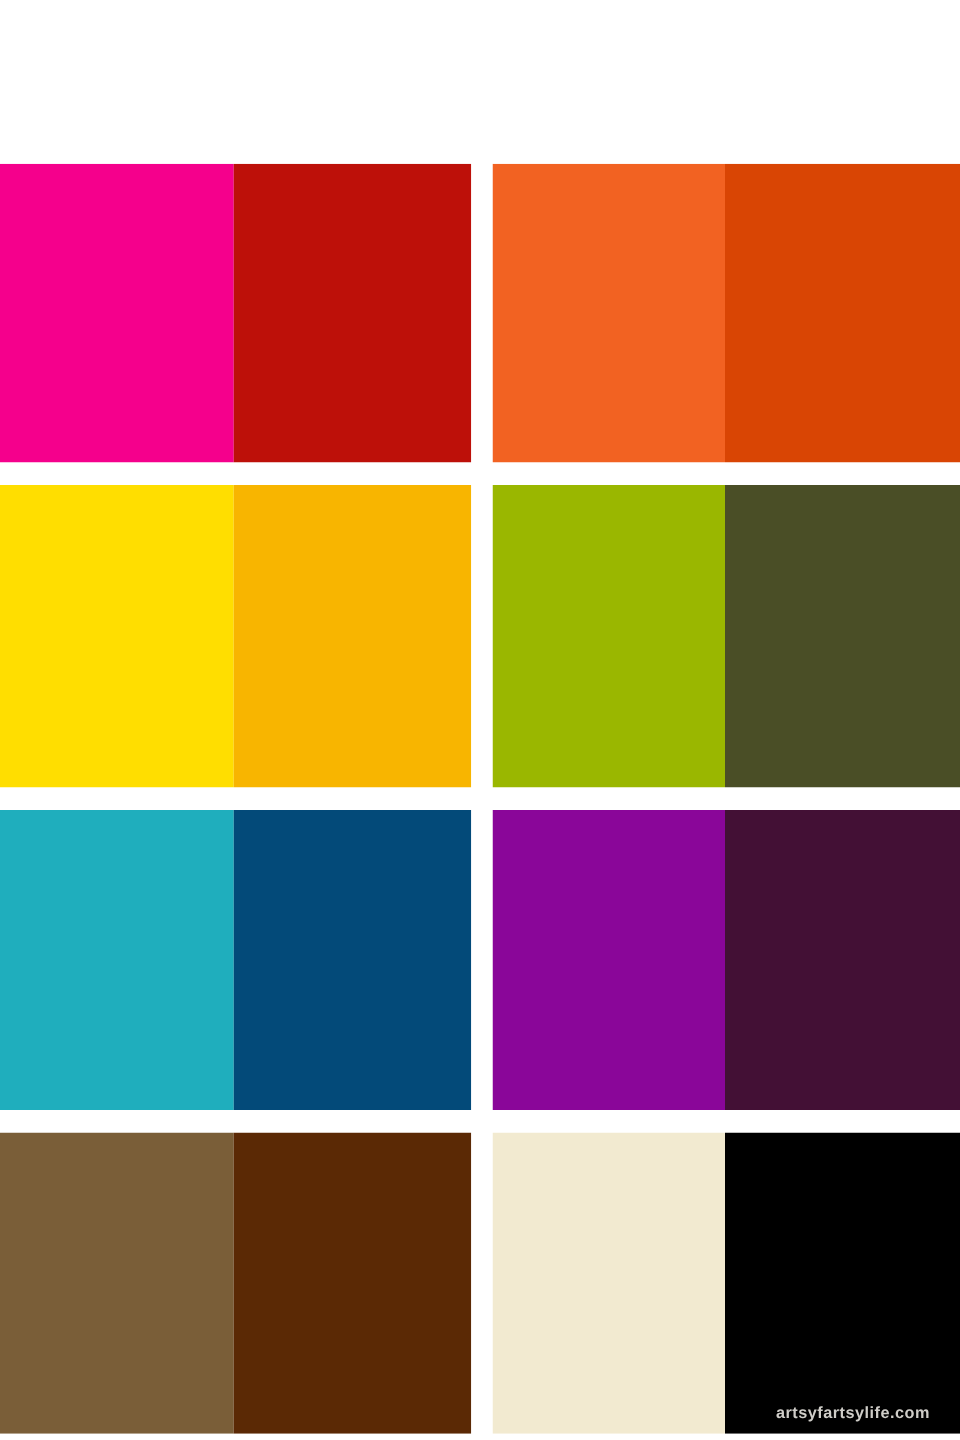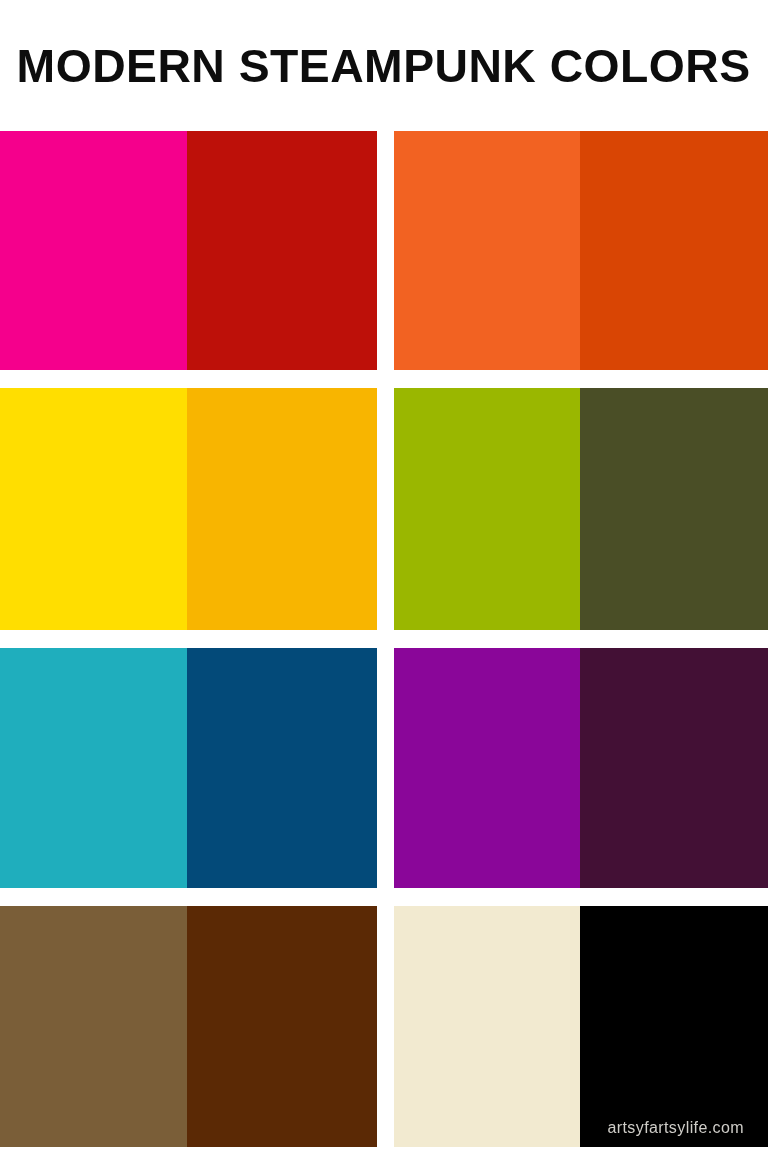--- a/index.html
+++ b/index.html
@@ -76,36 +76,33 @@
   }
   .swatch-half.light { width: 49.6%; }
   .swatch-half.dark  { width: 50.4%; }
 
   
   .watermark {
     position: absolute;
     right: 24px;
     bottom: 15px;
     font-family: "Liberation Sans", sans-serif;
-    font-size: 16px;
-    font-weight: 400;
+    font-size: 13px;
+    font-weight: 700;
     letter-spacing: 0.4px;
     color: #cfcdc8;
     white-space: nowrap;
     pointer-events: none;
   }
 </style>
 </head>
 <body style="background: rgb(255, 255, 255);">
 
 <div class="page">
 
-  <div class="title-bar">
-    <h1 class="title" style="color: rgb(13, 13, 13);">MODERN STEAMPUNK COLORS</h1>
-  </div>
 
   <div class="palette-grid">
 
     <div class="swatch-card r1 cL">
       <div class="swatch-half light" style="background-color: rgb(245, 0, 140);"></div>
       <div class="swatch-half dark" style="background-color: rgb(189, 16, 9);"></div>
     </div>
 
     <div class="swatch-card r1 cR">
       <div class="swatch-half light" style="background-color: rgb(242, 98, 34);"></div>

